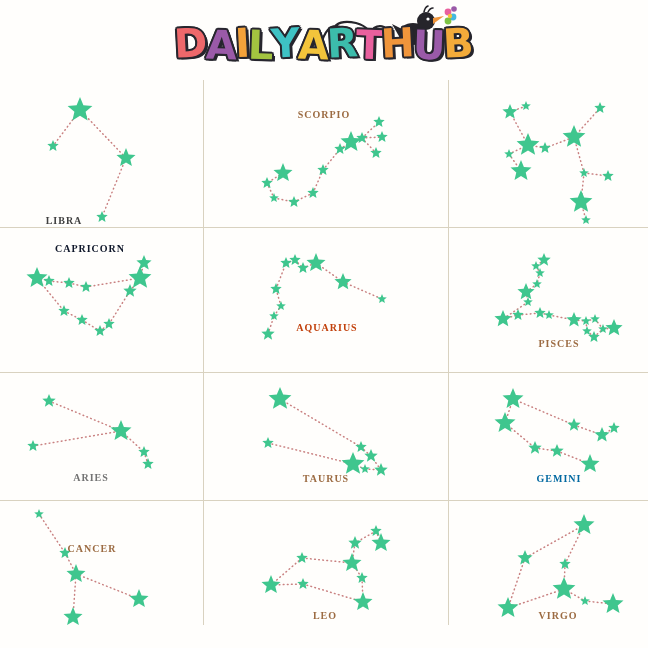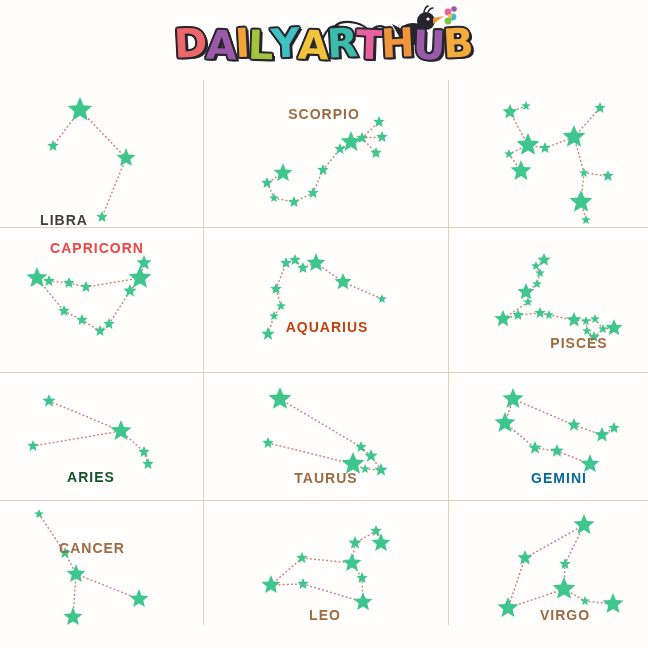--- a/index.html
+++ b/index.html
@@ -11,22 +11,22 @@
   .gridline{position:absolute;background:#d9d2c0;}
   .vline{width:1px;}
   .hline{height:1px;left:0;width:648px;}
 
   
   #sky{position:absolute;left:0;top:0;}
 
   
   .clabel{
     position:absolute;transform:translate(-50%,-50%);
-    font-weight:bold;font-size:14px;letter-spacing:1px;white-space:nowrap;
-    font-family:Liberation Sans, sans-serif;
+    font-weight:bold;font-size:10px;letter-spacing:1px;white-space:nowrap;
+    font-family:Liberation Serif, serif;
   }
 
   
   .logo{position:absolute;left:0;top:24px;width:648px;display:flex;justify-content:center;align-items:flex-end;pointer-events:none;}
   .logo-letter{
     font-size:40px;font-weight:800;line-height:1;margin:0 -1px;
     font-family:"DejaVu Sans",sans-serif;
     text-shadow:
       2px 0 0 #27262e,-2px 0 0 #27262e,0 2px 0 #27262e,0 -2px 0 #27262e,
       1.5px 1.5px 0 #27262e,-1.5px 1.5px 0 #27262e,1.5px -1.5px 0 #27262e,-1.5px -1.5px 0 #27262e,
@@ -286,23 +286,23 @@
       <polygon points="525.0,550.0 527.1,555.1 532.6,555.5 528.4,559.1 529.7,564.5 525.0,561.6 520.3,564.5 521.6,559.1 517.4,555.5 522.9,555.1" fill="#3fc68e"></polygon>
       <polygon points="565.0,558.0 566.6,561.8 570.7,562.1 567.6,564.8 568.5,568.9 565.0,566.7 561.5,568.9 562.4,564.8 559.3,562.1 563.4,561.8" fill="#3fc68e"></polygon>
       <polygon points="564.0,577.0 567.2,584.6 575.4,585.3 569.1,590.7 571.1,598.7 564.0,594.4 556.9,598.7 558.9,590.7 552.6,585.3 560.8,584.6" fill="#3fc68e"></polygon>
       <polygon points="508.0,597.0 510.9,604.0 518.5,604.6 512.7,609.5 514.5,616.9 508.0,613.0 501.5,616.9 503.3,609.5 497.5,604.6 505.1,604.0" fill="#3fc68e"></polygon>
       <polygon points="585.0,596.0 586.3,599.2 589.8,599.5 587.1,601.7 587.9,605.0 585.0,603.3 582.1,605.0 582.9,601.7 580.2,599.5 583.7,599.2" fill="#3fc68e"></polygon>
       <polygon points="613.0,593.0 615.9,600.0 623.5,600.6 617.7,605.5 619.5,612.9 613.0,609.0 606.5,612.9 608.3,605.5 602.5,600.6 610.1,600.0" fill="#3fc68e"></polygon>
     </svg>
 
   <div class="clabel" style="left: 64px; top: 220px; color: #404040;">LIBRA</div>
   <div class="clabel" style="left: 324px; top: 114px; color: rgb(156, 107, 66);">SCORPIO</div>
-  <div class="clabel" style="left: 97px; top: 248px; color: #ef4444;">CAPRICORN</div>
+  <div class="clabel" style="left: 90px; top: 248px; color: #0f172a;">CAPRICORN</div>
   <div class="clabel" style="left: 327px; top: 327px; color: #c2410c;">AQUARIUS</div>
-  <div class="clabel" style="left: 559px; top: 343px; color: rgb(156, 107, 66); margin-left: 20px;">PISCES</div>
-  <div class="clabel" style="left: 91px; top: 477px; color: #14532d; text-align: right;">ARIES</div>
+  <div class="clabel" style="left: 559px; top: 343px; color: rgb(156, 107, 66);">PISCES</div>
+  <div class="clabel" style="left: 91px; top: 477px; color: #737373; text-align: right;">ARIES</div>
   <div class="clabel" style="left: 326px; top: 478px; color: rgb(156, 107, 66);">TAURUS</div>
   <div class="clabel" style="left: 559px; top: 478px; color: #0369a1;">GEMINI</div>
   <div class="clabel" style="left: 92px; top: 520px; color: rgb(156, 107, 66); margin-top: 28px;">CANCER</div>
   <div class="clabel" style="left: 325px; top: 615px; color: rgb(156, 107, 66);">LEO</div>
-  <div class="clabel" style="left: 558px; top: 615px; color: rgb(156, 107, 66); margin-left: 7px;">VIRGO</div>
+  <div class="clabel" style="left: 558px; top: 615px; color: rgb(156, 107, 66);">VIRGO</div>
 
 </div>
 
 </body></html>

